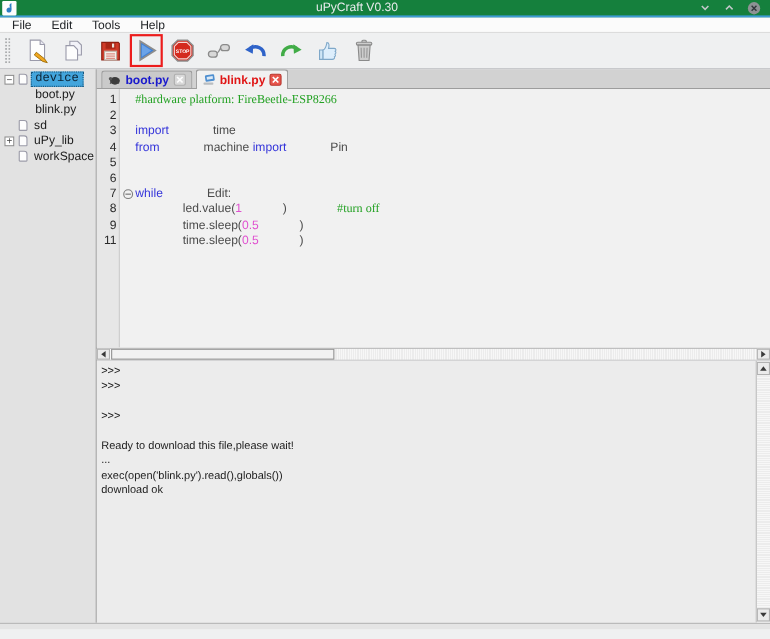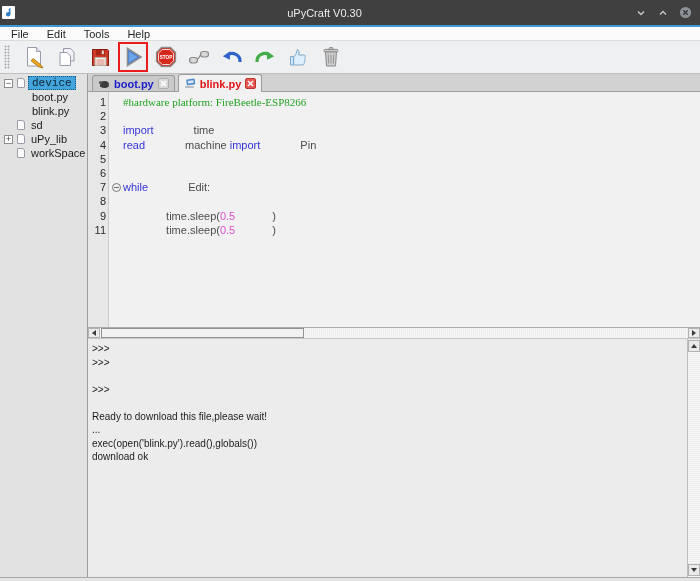--- a/index.html
+++ b/index.html
@@ -1,20 +1,20 @@
 <!DOCTYPE html>
 <html><head>
 <meta charset="utf-8">
 <style>
   * { box-sizing: border-box; margin: 0; padding: 0; }
   html,body { width:700px; height:581px; overflow:hidden; }
   body { font-family:"Liberation Sans", sans-serif; background:#eff0f1; position:relative; }
 
   
-  .titlebar { height:27px; background:#404040; border-bottom:2px solid #3d9bd4;
+  .titlebar { height:16px; background:#15803d; border-bottom:2px solid #3d9bd4;
               display:flex; align-items:center; color:#eff0f1; font-size:11px; }
   .app-icon { width:13px; height:13px; background:#fdfdfd; margin:0 0 0 2px; display:flex;
               align-items:center; justify-content:center; border-radius:1px; }
   .tb-title { flex:1; text-align:center; color:#e8eaec; }
   .win-controls { display:flex; align-items:center; gap:8px; padding-right:8px; }
   .win-controls span { display:flex; align-items:center; justify-content:center; width:14px; height:14px; cursor:pointer; }
 
   
   .menubar { height:14px; background:#fbfbfb; border-bottom:1px solid #dcdcdc;
              display:flex; align-items:center; font-size:11px; color:#232629; padding-left:2px; }
@@ -291,25 +291,25 @@
         </span>
       </div>
     </div>
 
     <div class="editor">
       <div class="gutter"></div>
       <div class="code-lines">
           <div class="code-line"><span class="ln">1</span><span class="code-text"><span class="c-com">#hardware platform: FireBeetle-ESP8266</span></span></div>
           <div class="code-line"><span class="ln">2</span><span class="code-text"></span></div>
           <div class="code-line"><span class="ln">3</span><span class="code-text"><span class="c-kw">import</span><span class="c-pl"> time</span></span></div>
-          <div class="code-line"><span class="ln">4</span><span class="code-text"><span class="c-kw">read</span><span class="c-pl"> machine </span><span class="c-kw">import</span><span class="c-pl"> Pin</span></span></div>
+          <div class="code-line"><span class="ln">4</span><span class="code-text"><span class="c-kw">from</span><span class="c-pl"> machine </span><span class="c-kw">import</span><span class="c-pl"> Pin</span></span></div>
           <div class="code-line"><span class="ln">5</span></div>
           <div class="code-line"><span class="ln">6</span><span class="code-text"></span></div>
           <div class="code-line"><span class="ln">7</span><span class="fold"></span><span class="code-text"><span class="c-kw">while</span><span class="c-pl"> Edit:</span></span></div>
-          <div class="code-line"><span class="ln">8</span></div>
+          <div class="code-line"><span class="ln">8</span><span class="code-text"><span class="c-pl">  led.value(</span><span class="c-num">1</span><span class="c-pl">)               </span><span class="c-com">#turn off</span></span></div>
           <div class="code-line"><span class="ln">9</span><span class="code-text"><span class="c-pl">  time.sleep(</span><span class="c-num">0.5</span><span class="c-pl">)</span></span></div>
           <div class="code-line"><span class="ln">11</span><span class="code-text"><span class="c-pl">  time.sleep(</span><span class="c-num">0.5</span><span class="c-pl">)</span></span></div>
         </div>
     </div>
 
     <div class="hscroll">
       <span class="sb-btn">
           <i class="arr arr-left"></i>
         </span>
       <span class="h-thumb"></span>

